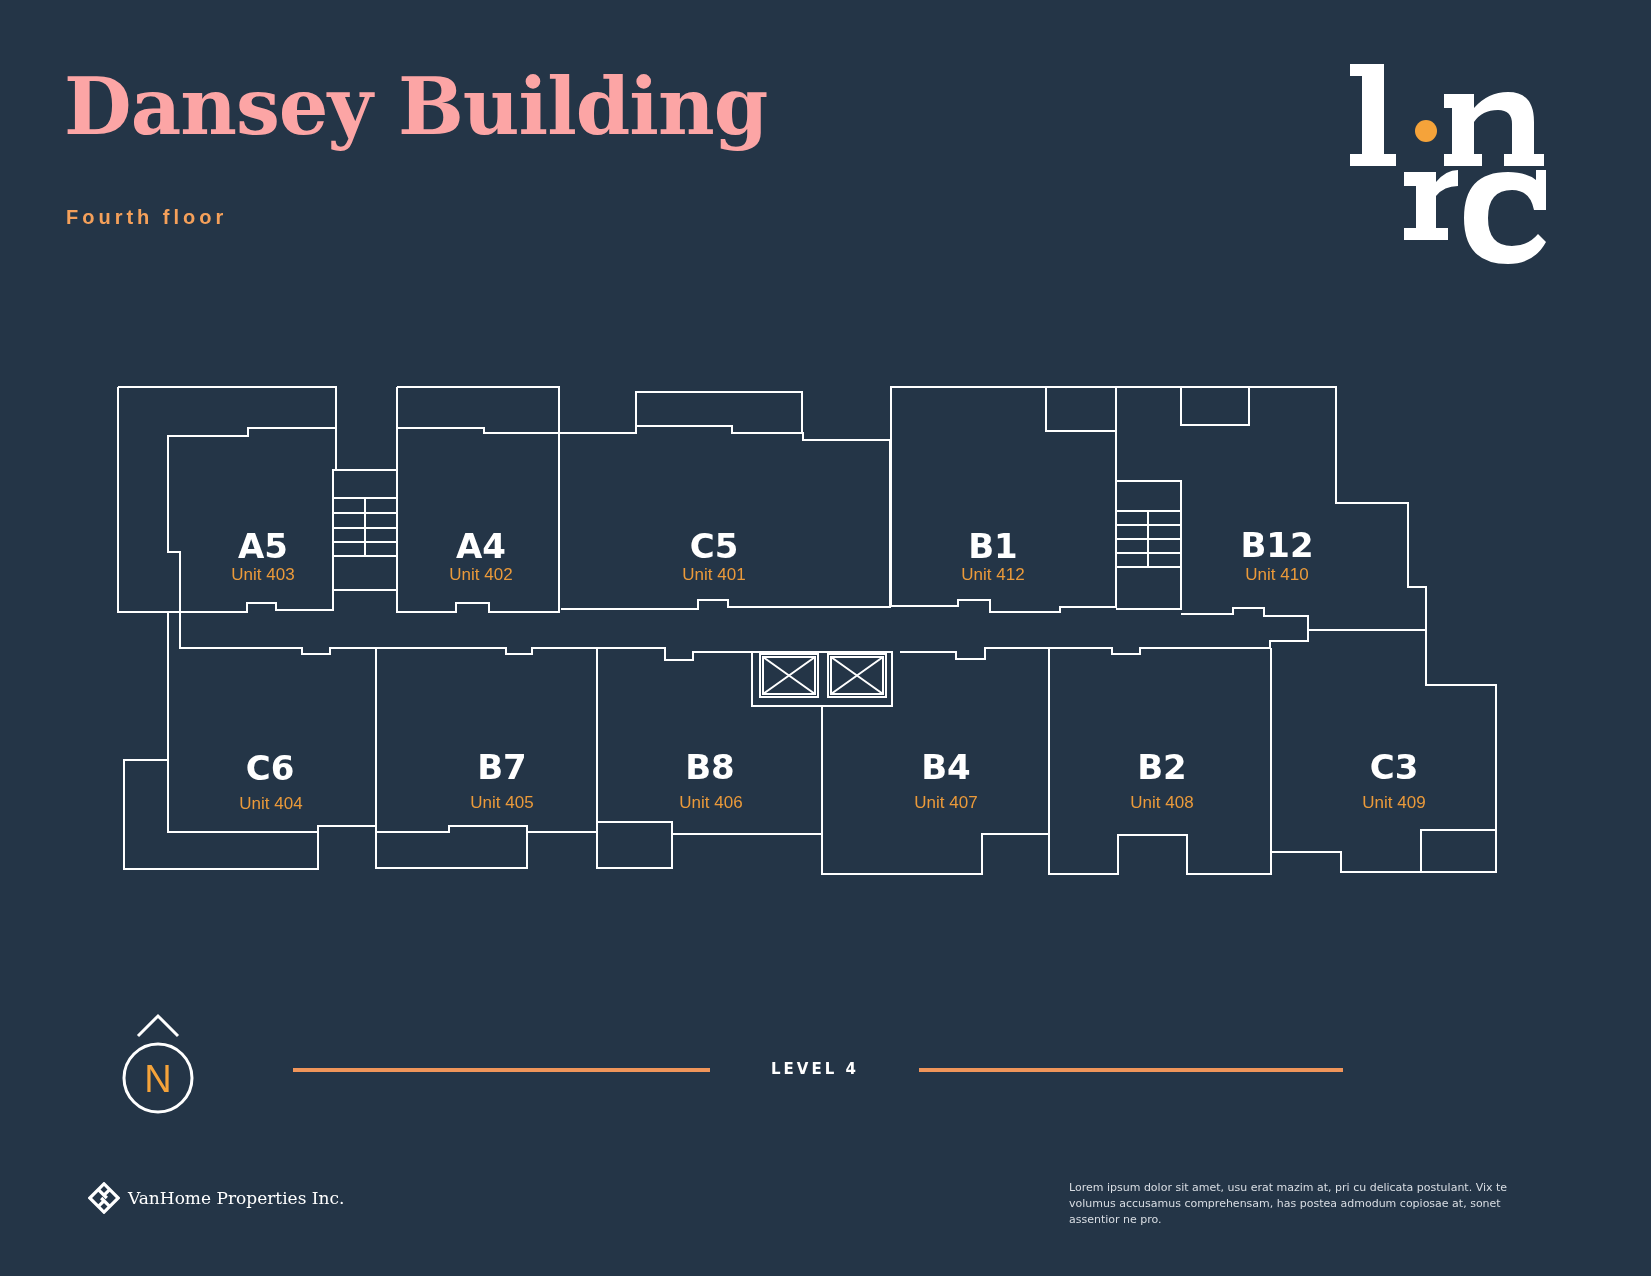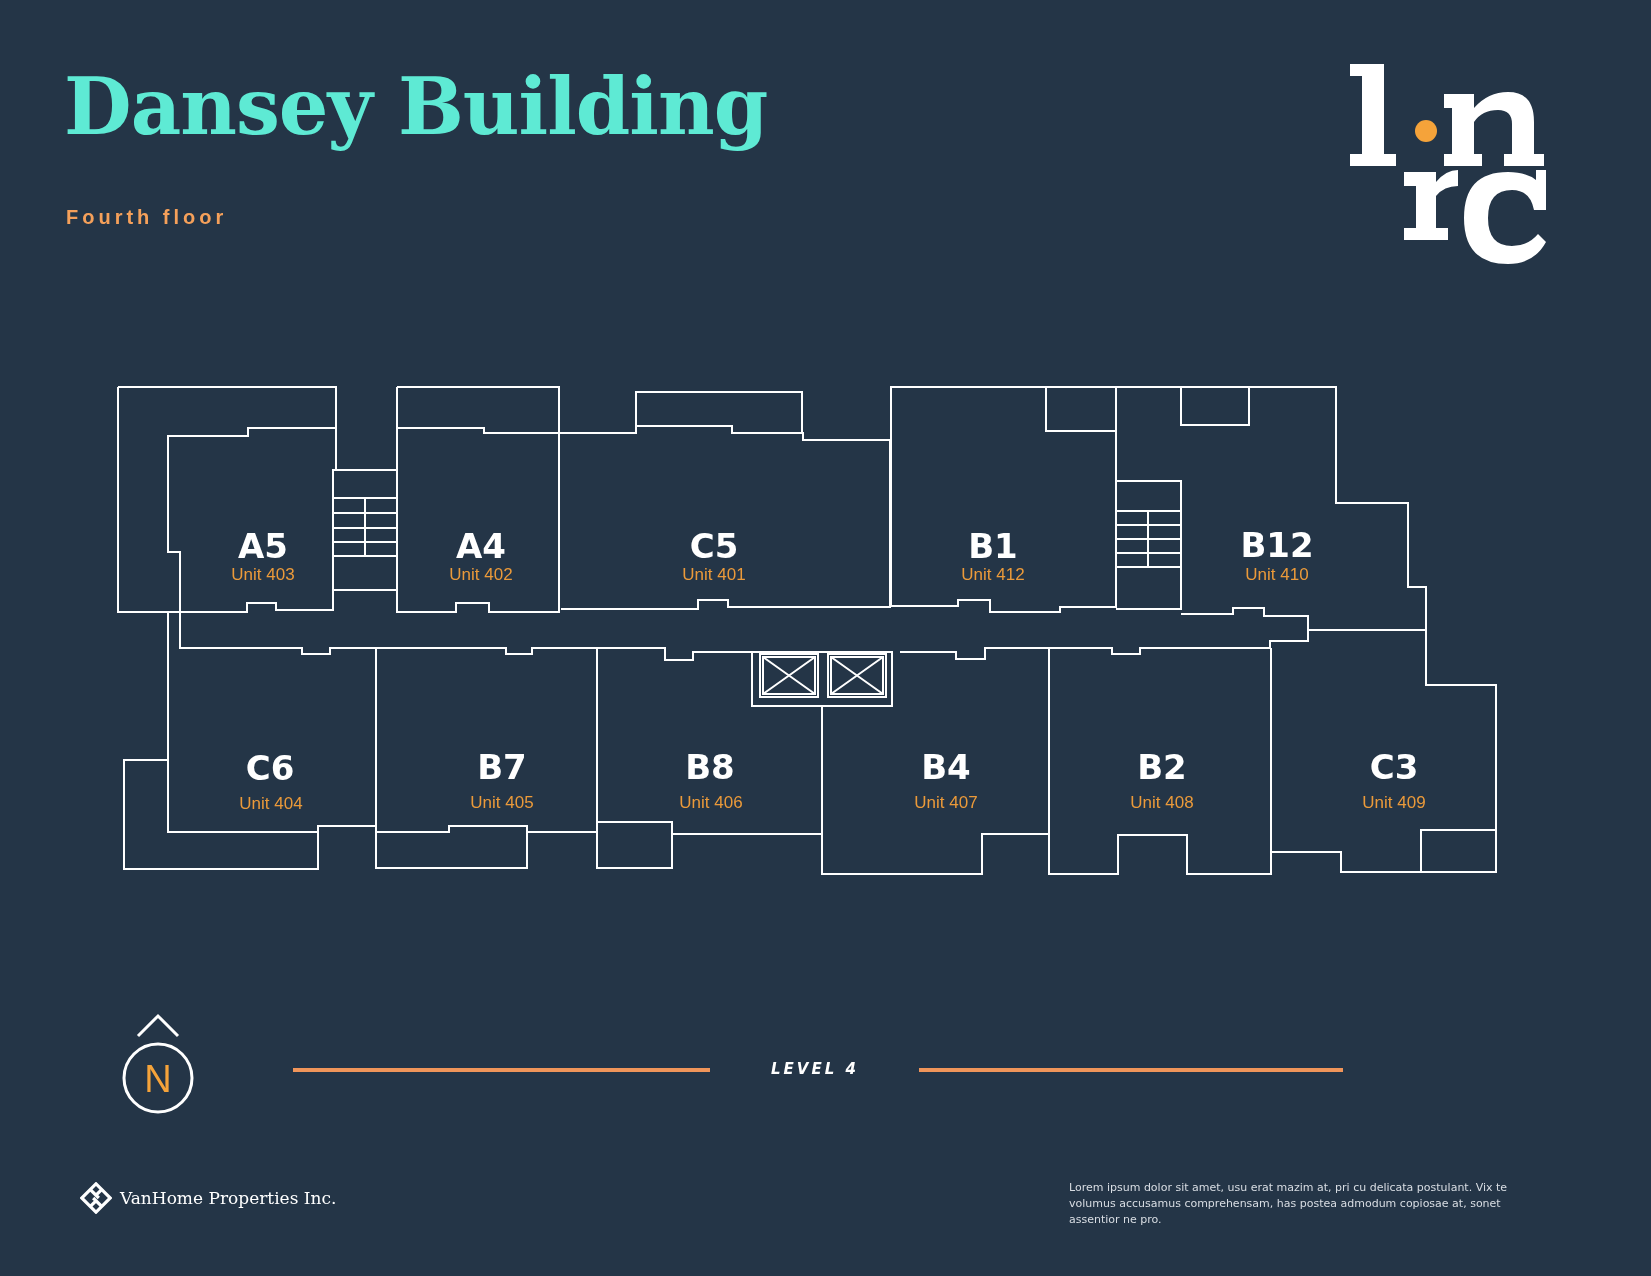--- a/index.html
+++ b/index.html
@@ -1,27 +1,27 @@
 <!DOCTYPE html>
 <html><head>
 <meta charset="utf-8">
 <style>
   html,body{margin:0;padding:0;}
   body{width:1651px;height:1276px;background:#243547;position:relative;overflow:hidden;font-family:"DejaVu Sans",sans-serif;}
   .abs{position:absolute;}
-  .title{left:64px;top:68px;font-family:"DejaVu Serif",serif;font-weight:bold;font-size:78px;color:#5eead4;letter-spacing:-1px;line-height:1;white-space:nowrap;}
+  .title{left:64px;top:68px;font-family:"DejaVu Serif",serif;font-weight:bold;font-size:78px;color:#fca5a5;letter-spacing:-1px;line-height:1;white-space:nowrap;}
   .subtitle{left:66px;top:206px;font-family:"Liberation Sans",sans-serif;font-weight:bold;font-size:20px;color:#f5a05a;letter-spacing:4px;white-space:nowrap;}
   .logo{left:1350px;top:58px;width:210px;height:210px;}
   .plan{left:0;top:0;width:1651px;height:1276px;}
   .unit-code{font-family:"DejaVu Sans",sans-serif;font-weight:bold;font-size:34px;fill:#ffffff;}
   .unit-num{font-family:"Liberation Sans",sans-serif;font-size:17px;fill:#eb9a3a;}
   .compass{left:118px;top:1012px;width:80px;height:104px;}
   .level-line{height:4px;background:#f0955a;top:1068px;}
-  .level-text{top:1060px;left:760px;width:110px;text-align:center;font-family:"DejaVu Sans",sans-serif;font-weight:bold;font-size:15px;color:#ffffff;letter-spacing:3px;font-style:italic;}
-  .brand{left:80px;top:1182px;display:flex;align-items:center;gap:8px;}
+  .level-text{top:1060px;left:760px;width:110px;text-align:center;font-family:"DejaVu Sans",sans-serif;font-weight:bold;font-size:15px;color:#ffffff;letter-spacing:3px;}
+  .brand{left:88px;top:1182px;display:flex;align-items:center;gap:8px;}
   .brand-name{font-family:"DejaVu Serif",serif;font-size:17px;color:#ffffff;white-space:nowrap;}
   .lorem{left:1069px;top:1180px;width:470px;font-family:"DejaVu Sans",sans-serif;font-size:11px;line-height:16px;color:#d8dde3;}
 </style>
 </head>
 <body>
 
 <div class="abs title">Dansey Building</div>
 <div class="abs subtitle">Fourth floor</div>
 
 <svg class="abs logo" viewBox="0 0 210 210">

